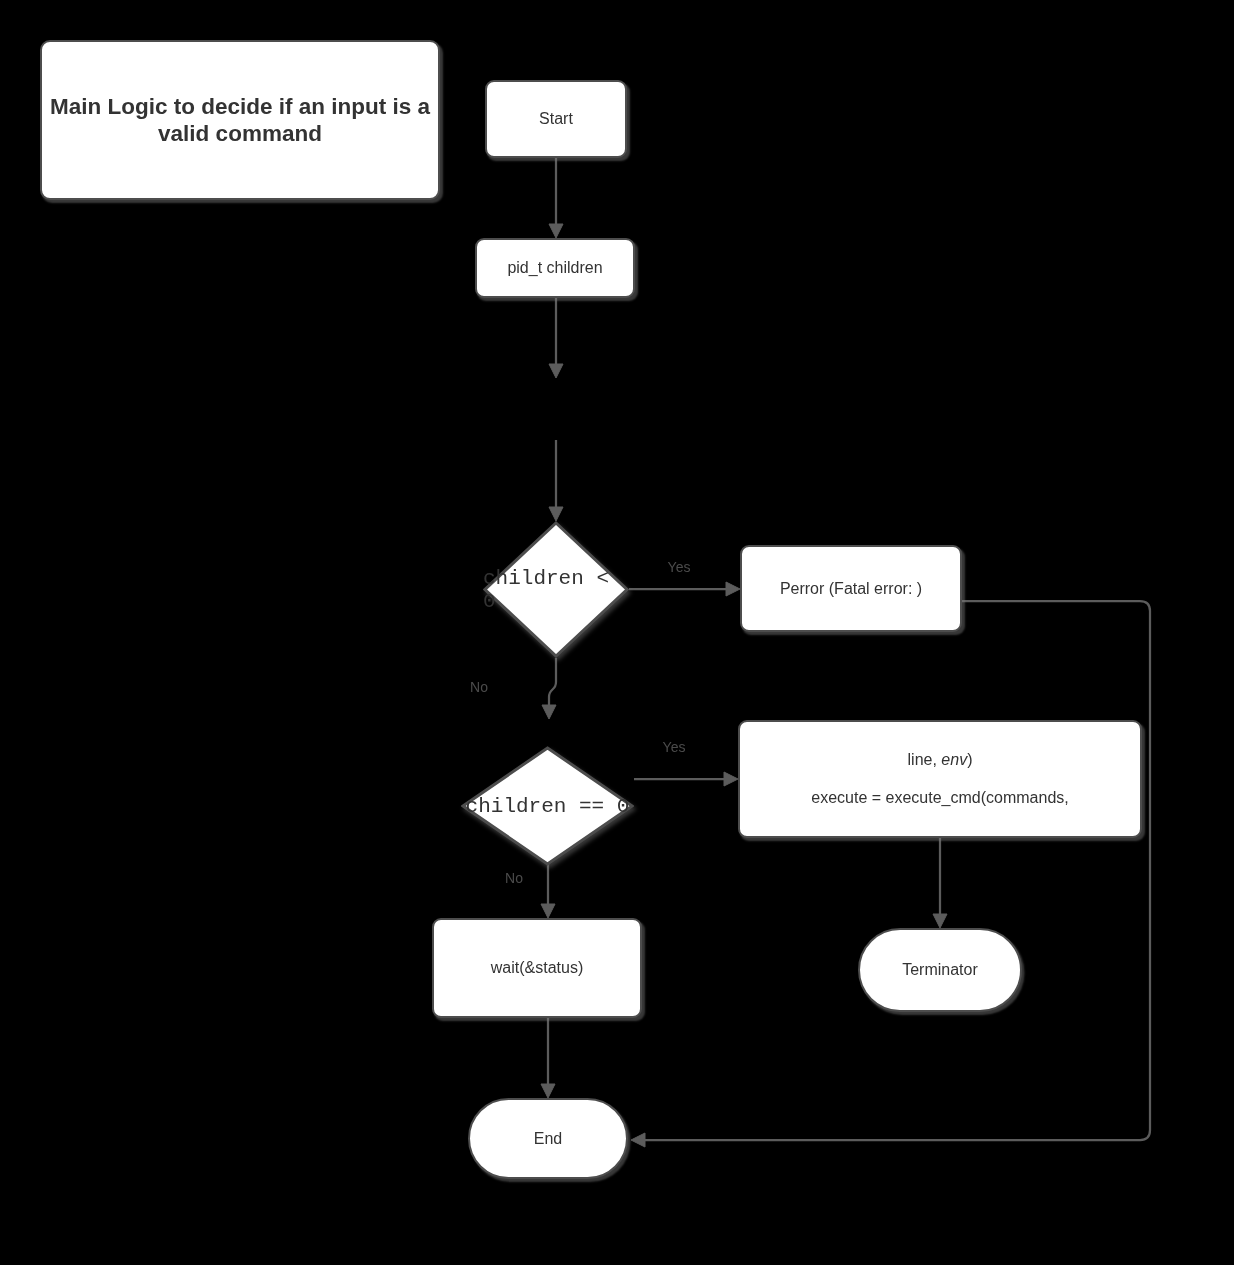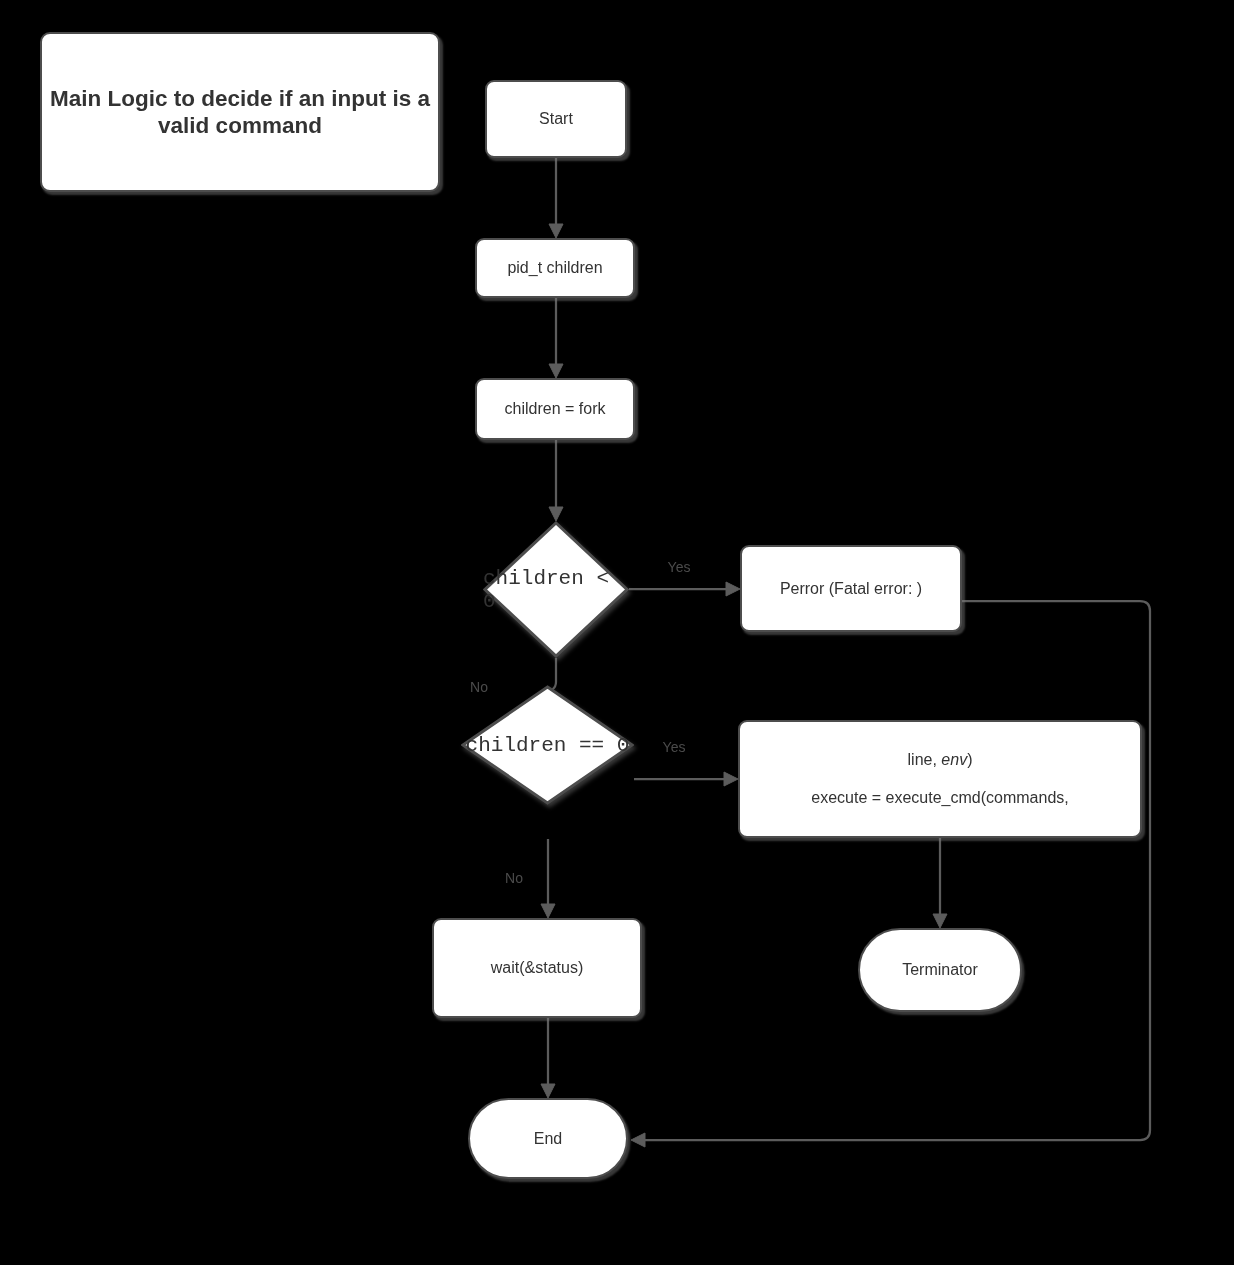--- a/index.html
+++ b/index.html
@@ -135,48 +135,45 @@
     <g>
       <path d="M962,601 L1140,601 Q1150,601 1150,611 L1150,1130 Q1150,1140 1140,1140 L645,1140"></path>
       <polygon points="631,1140 645,1133 645,1147"></polygon>
     </g>
     <g>
       <path d="M548,1018 L548,1085"></path>
       <polygon points="548,1098 541,1084 555,1084"></polygon>
     </g>
   </svg>
 
-  <div class="node rect title-box" style="left:40px; top:32px; width:400px; height:160px;">
+  <div class="node rect title-box" style="left:40px; top:40px; width:400px; height:160px;">
     <span>Main Logic to decide if an input is a valid command</span>
   </div>
 
   <div class="node rect" style="left:485px; top:80px; width:142px; height:78px;">
     <span>Start</span>
   </div>
 
   <div class="node rect" style="left:475px; top:238px; width:160px; height:60px;">
     <span>pid_t children</span>
   </div>
 
-  <div class="node rect" style="left:475px; top:378px; width:160px; height:62px;">
-    <span>children = fork</span>
-  </div>
 
   <div class="diamond" style="left:483px; top:521px; width:146px; height:137px;">
     <svg viewBox="0 0 146 137" preserveAspectRatio="none">
       <polygon points="73,2 144,68.5 73,135 2,68.5"></polygon>
     </svg>
     <span class="diamond-label">children &lt; 0</span>
   </div>
 
   <div class="node rect" style="left:740px; top:545px; width:222px; height:87px;">
     <span>Perror (Fatal error: )</span>
   </div>
 
-  <div class="diamond" style="left:461px; top:685px; width:173px; height:120px;">
+  <div class="diamond" style="left:461px; top:746px; width:173px; height:120px;">
     <svg viewBox="0 0 173 120" preserveAspectRatio="none">
       <polygon points="86.5,2 171,60 86.5,118 2,60"></polygon>
     </svg>
     <span class="diamond-label">children == 0</span>
   </div>
 
   <div class="node rect" style="left:738px; top:720px; width:404px; height:118px;">
     <div class="multiline">
       <div>
         <span>line, </span><em>env</em><span>)</span>

